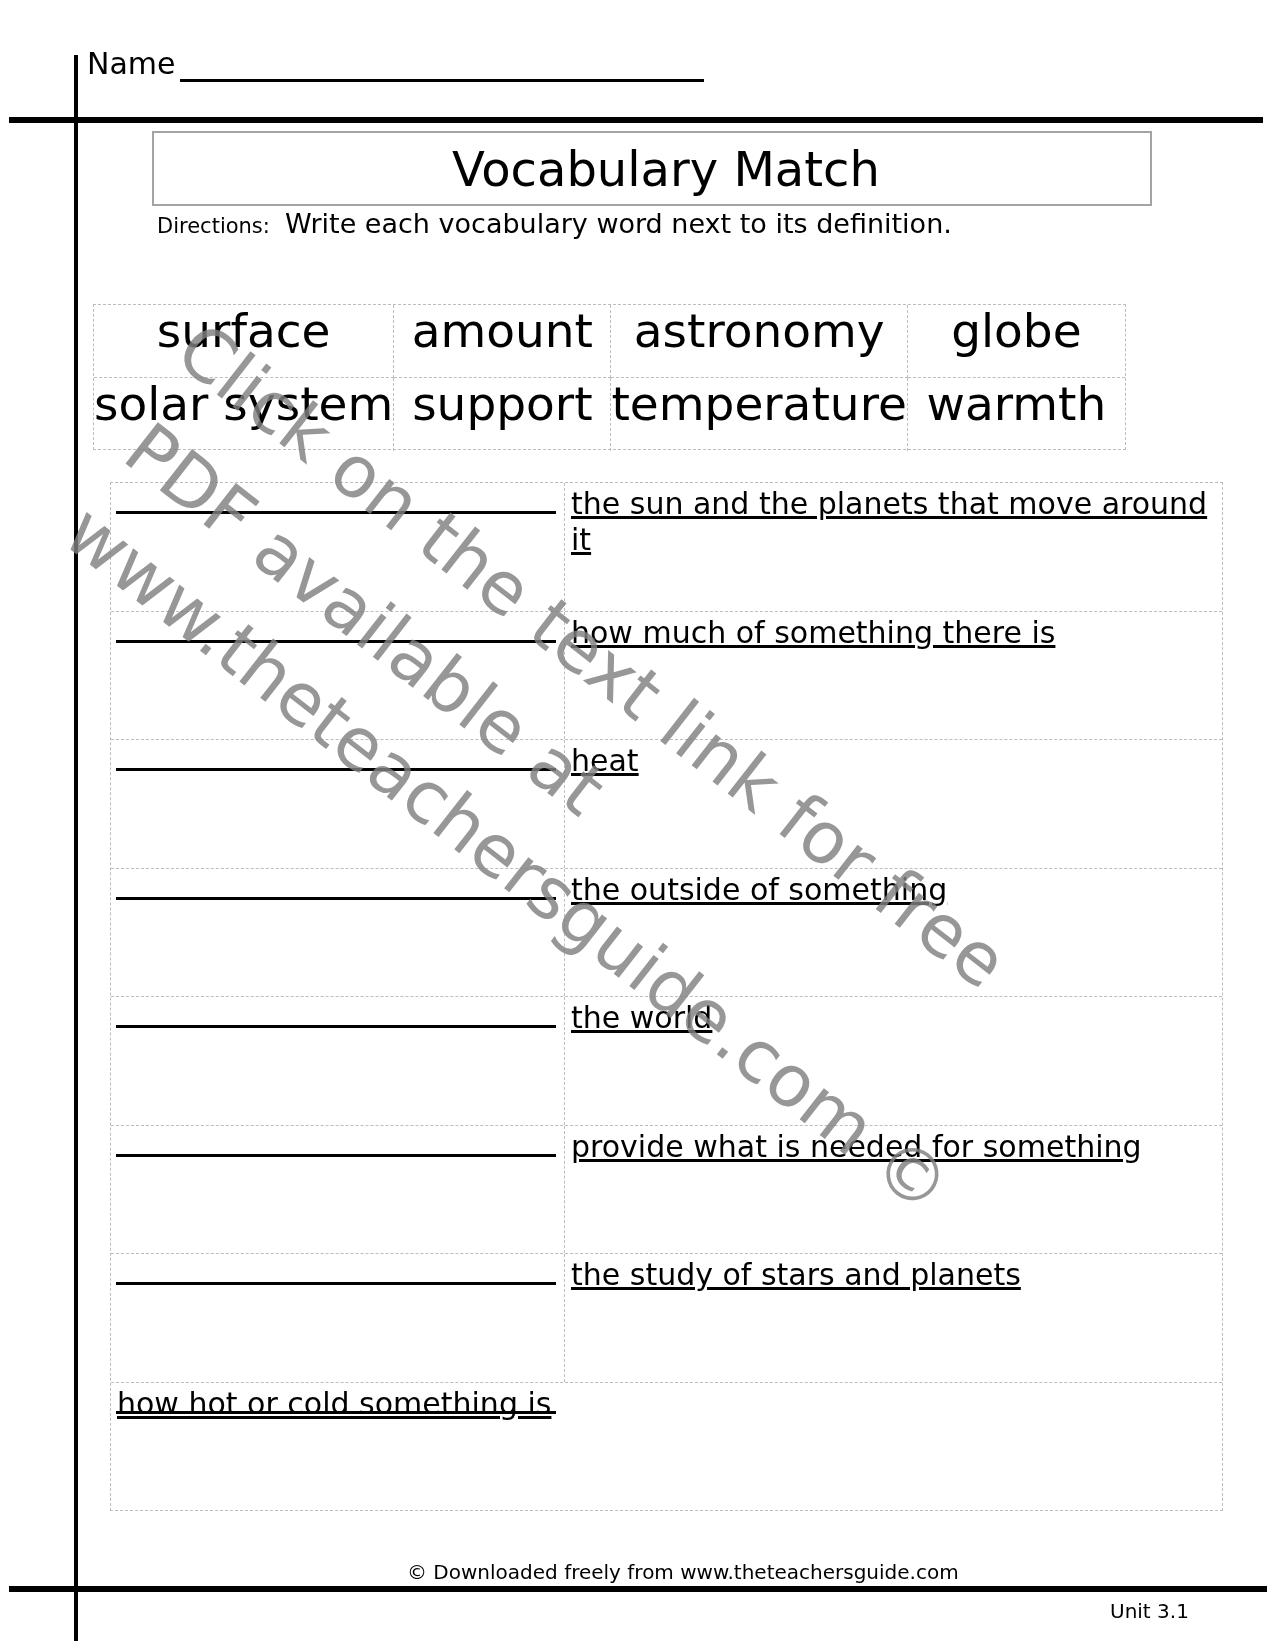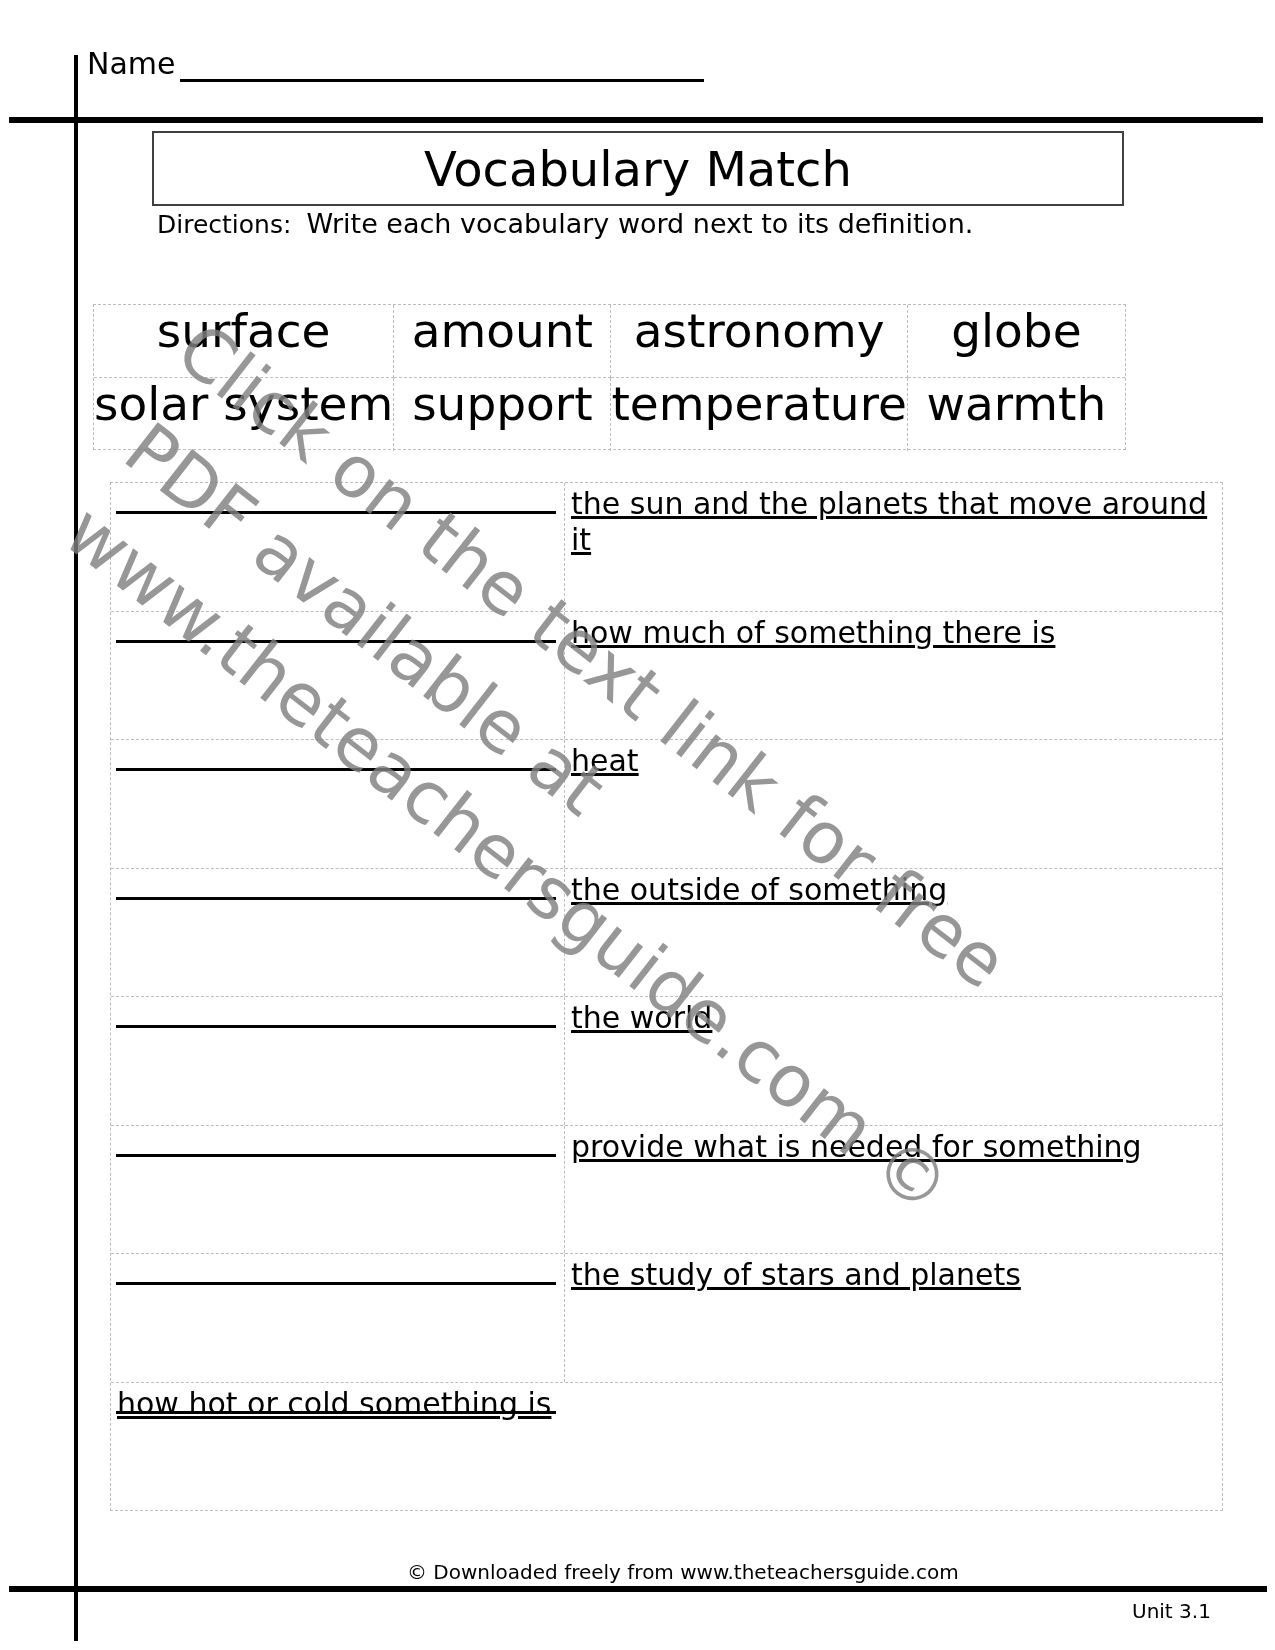--- a/index.html
+++ b/index.html
@@ -7,46 +7,46 @@
            font-family: "DejaVu Sans", sans-serif; color: #000; }
     .abs { position: absolute; }
 
     .vline { left: 74px; top: 55px; width: 4px; height: 1586px; background: #000; }
     .hline-top { left: 9px; top: 117px; width: 1254px; height: 6px; background: #000; }
     .hline-bottom { left: 9px; top: 1586px; width: 1258px; height: 6px; background: #000; }
 
     .name-label { left: 87px; top: 46px; font-size: 30px; line-height: 36px; }
     .name-line { left: 180px; top: 79px; width: 524px; height: 3px; background: #000; }
 
-    .title-box { left: 152px; top: 131px; width: 968px; height: 71px; border: 2px solid #404040;
-                 display: flex; align-items: center; justify-content: center; }
+    .title-box { left: 152px; top: 131px; width: 968px; height: 71px; border: 2px solid #a3a3a3;
+                 display: flex; align-items: center; justify-content: center; padding-left: 28px; }
     .title-text { font-size: 48px; line-height: 60px; }
 
     .directions { left: 157px; top: 208px; white-space: nowrap; }
-    .dir-label { font-size: 25px; }
+    .dir-label { font-size: 21px; }
     .dir-text { font-size: 27px; margin-left: 10px; }
 
     .wordbank { left: 93px; top: 304px; width: 1033px; height: 146px;
                 display: grid; grid-template-columns: repeat(4, 1fr); grid-template-rows: 73px 73px;
                 border: 1px dashed #bdbdbd; box-sizing: border-box; }
     .wb-cell { border-right: 1px dashed #bdbdbd; border-bottom: 1px dashed #bdbdbd;
                font-size: 47px; line-height: 40px; text-align: center; padding-top: 6px; box-sizing: border-box; white-space: nowrap; }
     .wb-cell:nth-child(4n) { border-right: none; }
     .wb-cell:nth-child(n+5) { border-bottom: none; }
 
     .match { left: 110px; top: 482px; width: 1113px; height: 1029px;
              border: 1px dashed #bdbdbd; box-sizing: border-box; text-decoration: underline; }
     .match-row { position: relative; height: 128.5px; border-bottom: 1px dashed #bdbdbd; box-sizing: border-box; display: flex; }
     .match-row:last-child { border-bottom: none; flex-direction: column; }
     .answer-cell { width: 454px; border-right: 1px dashed #bdbdbd; position: relative; box-sizing: border-box; }
     .answer-line { position: absolute; left: 5px; top: 28px; width: 440px; height: 3px; background: #000; }
     .def-cell { flex: 1; padding: 3px 6px 0 6px; font-size: 30px; line-height: 36px; box-sizing: border-box; }
 
     .footer-text { left: 407px; top: 1559px; font-size: 20px; line-height: 26px; white-space: nowrap; }
-    .footer-unit { left: 1110px; top: 1598px; font-size: 20px; line-height: 26px; white-space: nowrap; margin-left: 22px; }
+    .footer-unit { left: 1110px; top: 1598px; font-size: 20px; line-height: 26px; white-space: nowrap; }
 
     .wm { color: rgba(128,128,128,0.82); font-size: 72px; line-height: 80px; white-space: nowrap;
           transform-origin: 0 0; transform: rotate(38deg); pointer-events: none; }
     .wm1 { left: 212px; top: 308px; }
     .wm2 { left: 160px; top: 408px; }
     .wm3 { left: 100px; top: 490px; }
   </style>
 </head>
 <body>
 

